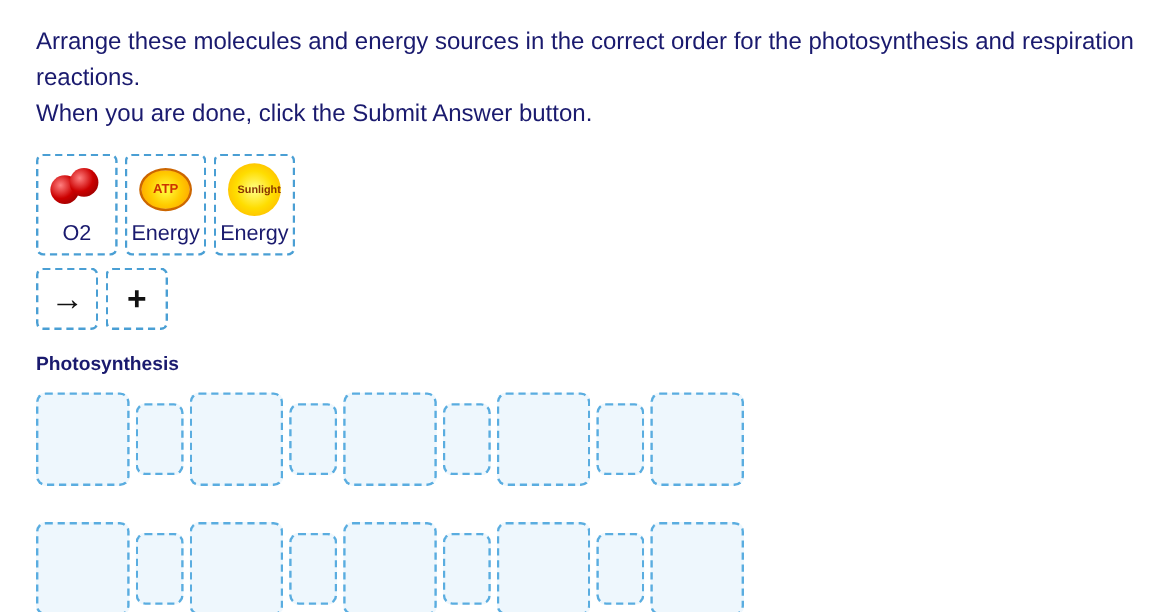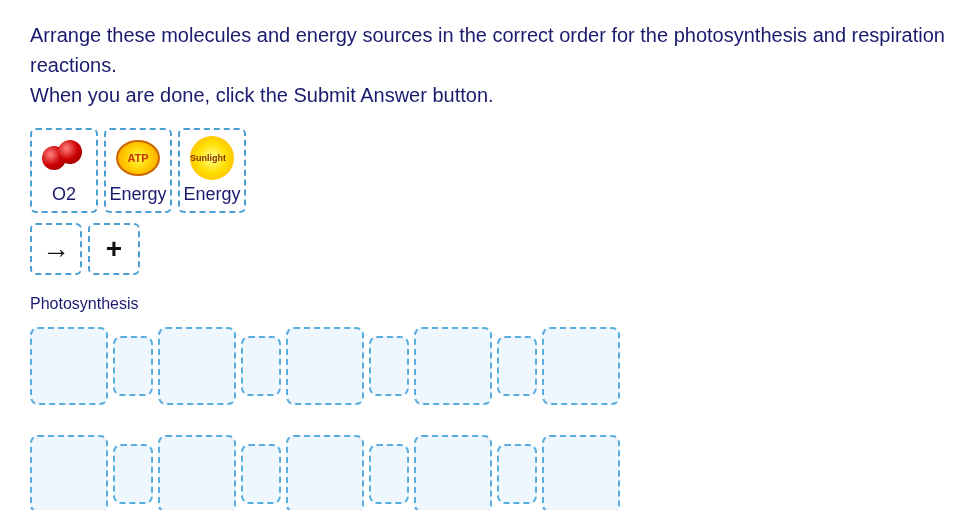--- a/index.html
+++ b/index.html
@@ -147,21 +147,21 @@
     }
 
     
     .energy-icon {
       width: 44px;
       height: 44px;
       background: radial-gradient(circle, #ffff88, #ffdd00, #ffaa00);
       border-radius: 50%;
       display: flex;
       align-items: center;
-      justify-content: flex-start;
+      justify-content: flex-end;
       font-size: 9px;
       font-weight: bold;
       color: #cc3300;
       position: relative;
     }
 
     
     .operators-row {
       display: flex;
       gap: 6px;
@@ -177,21 +177,21 @@
       justify-content: center;
       font-size: 28px;
       font-weight: bold;
       color: #111;
       cursor: grab;
     }
 
     
     .section-title {
       font-size: 16px;
-      font-weight: normal;
+      font-weight: bold;
       color: #1a1a6e;
       margin-bottom: 14px;
       margin-top: 10px;
     }
     .drop-zone-large {
       width: 80px;
       height: 80px;
     }
 
     

